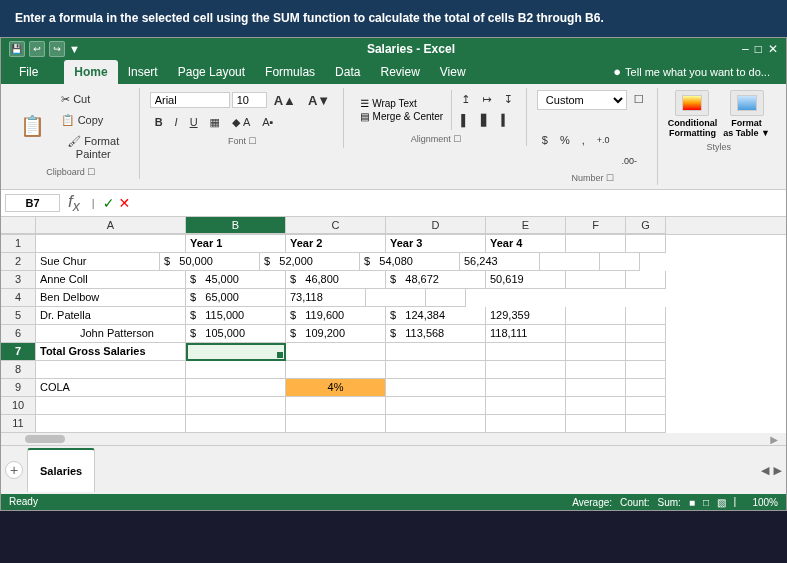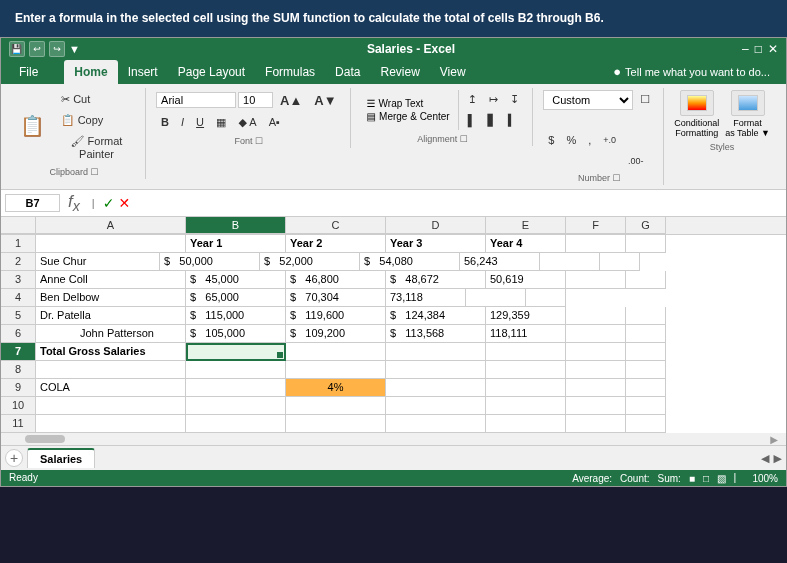--- a/index.html
+++ b/index.html
@@ -235,21 +235,21 @@
       display: flex;
       align-items: center;
       padding: 2px 4px;
       gap: 4px;
     }
 
     .sheet-tab {
       background: white;
       border: 1px solid #ccc;
       border-bottom: none;
-      padding: 3px 12px;
+      padding: 15px 12px;
       font-size: 11px;
       cursor: pointer;
       border-radius: 3px 3px 0 0;
     }
 
     .sheet-tab.active {
       background: white;
       font-weight: bold;
       border-top: 2px solid #217346;
     }
@@ -418,21 +418,21 @@
         <button class="ribbon-btn">$</button>
         <button class="ribbon-btn">%</button>
         <button class="ribbon-btn">,</button>
         <button class="ribbon-btn" style="font-size:9px;">+.0</button>
         <button class="ribbon-btn" style="font-size:9px;margin-top:41px;">.00-</button>
       </div>
       <div class="ribbon-group-label">Number ☐</div>
     </div>
 
     <div class="ribbon-group" style="border-right:none;">
-      <div class="ribbon-row" style="gap:6px;">
+      <div class="ribbon-row" style="gap:6px;font-weight:bold;">
         <div style="display:flex; flex-direction:column; align-items:center; gap:2px;">
           <button class="ribbon-btn" style="background:#e8e8e8; border:1px solid #ccc; padding:4px 6px; font-size:10px;">
             <div style="width:20px; height:16px; background:linear-gradient(#ff9,#f90,#f00); border:1px solid #ccc;"></div>
           </button>
           <span style="font-size:9px; text-align:center; white-space:nowrap;">Conditional<br>Formatting</span>
         </div>
         <div style="display:flex; flex-direction:column; align-items:center; gap:2px;">
           <button class="ribbon-btn" style="background:#e8e8e8; border:1px solid #ccc; padding:4px 6px; font-size:10px;">
             <div style="width:20px; height:16px; background:linear-gradient(#c9e4ff,#4a9edd); border:1px solid #ccc;"></div>
           </button>
@@ -498,21 +498,20 @@
       <div class="grid-cell" style="width:100px;">$&nbsp;&nbsp;&nbsp;48,672</div>
       <div class="grid-cell" style="width:80px;">50,619</div>
       <div class="grid-cell" style="width:60px;"></div>
       <div class="grid-cell" style="width:40px;"></div>
     </div>
 
     <div class="grid-row">
       <div class="row-header-cell">4</div>
       <div class="grid-cell" style="width:150px;">Ben Delbow</div>
       <div class="grid-cell" style="width:100px;">$&nbsp;&nbsp;&nbsp;65,000</div>
-      <div class="grid-cell" style="width:100px;">$&nbsp;&nbsp;&nbsp;70,304</div>
       <div class="grid-cell" style="width:80px;">73,118</div>
       <div class="grid-cell" style="width:60px;"></div>
       <div class="grid-cell" style="width:40px;"></div>
     </div>
 
     <div class="grid-row">
       <div class="row-header-cell">5</div>
       <div class="grid-cell" style="width:150px;">Dr. Patella</div>
       <div class="grid-cell" style="width:100px;">$&nbsp;&nbsp;&nbsp;115,000</div>
       <div class="grid-cell" style="width:100px;">$&nbsp;&nbsp;&nbsp;119,600</div>

